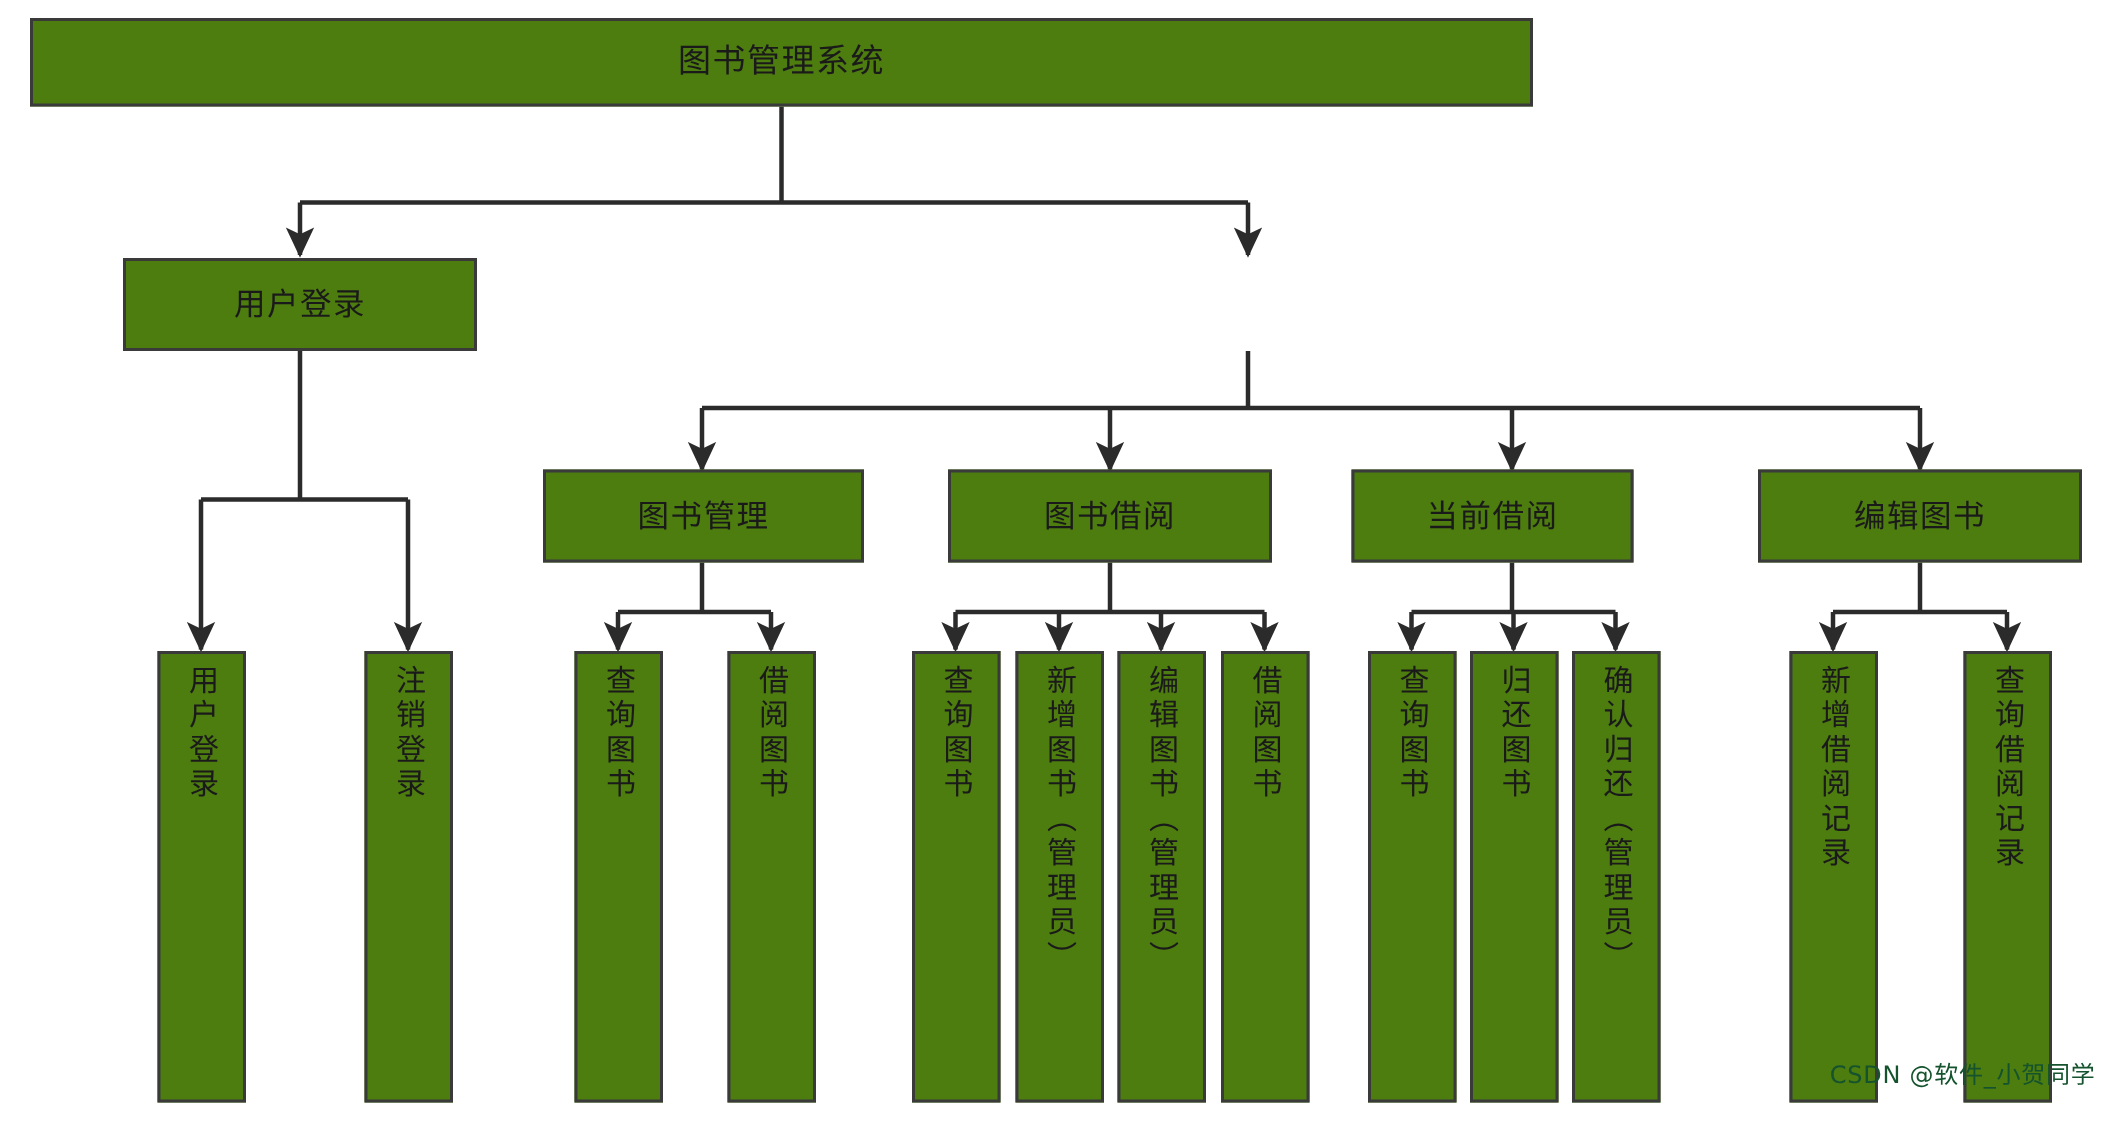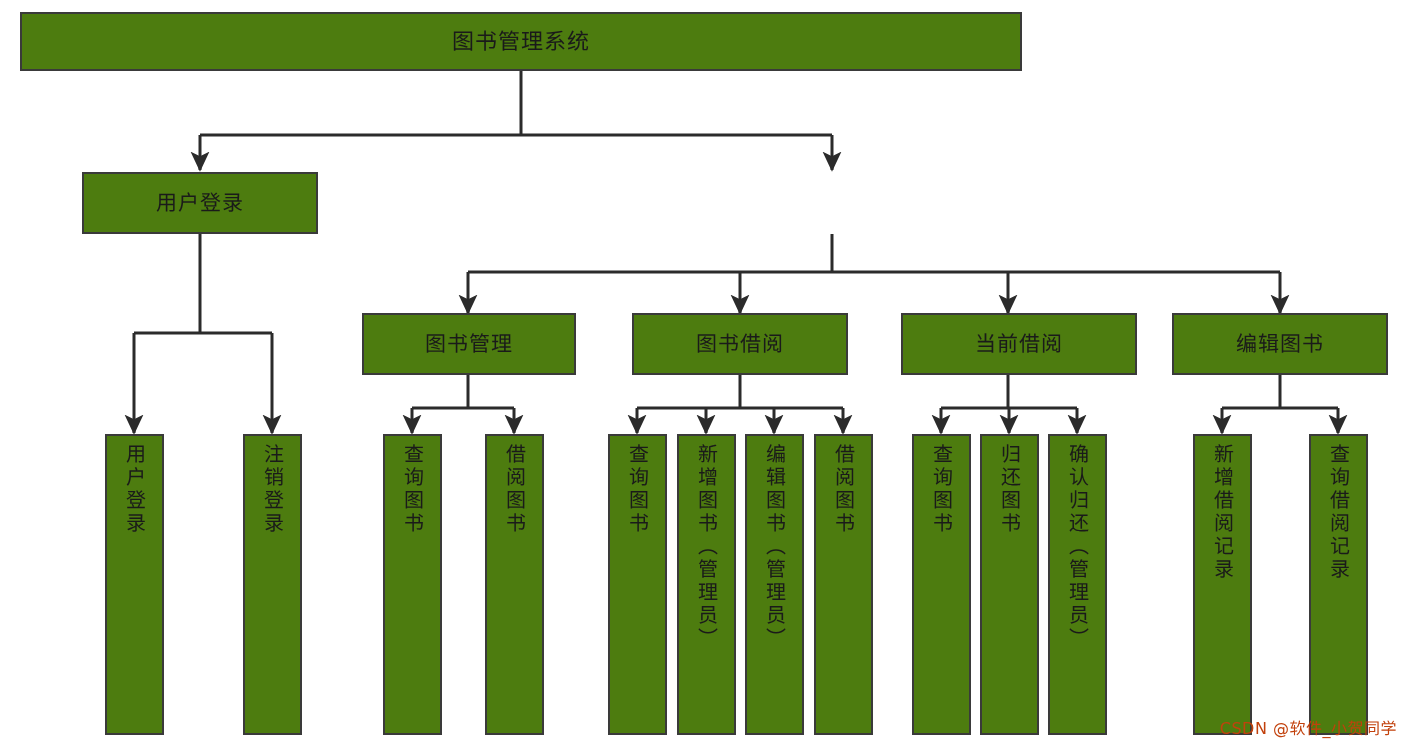--- a/index.html
+++ b/index.html
@@ -62,23 +62,23 @@
     writing-mode: vertical-rl;
     text-orientation: upright;
     font-size: 20px;
     letter-spacing: 3px;
     line-height: 1;
     white-space: nowrap;
   }
   .watermark {
     position: absolute;
     right: 8px;
-    bottom: 8px;
+    bottom: 20px;
     font-size: 16px;
-    color: #c2410c;
+    color: #14532d;
     letter-spacing: 0.5px;
     z-index: 5;
     white-space: nowrap;
     font-family: "DejaVu Sans", "Liberation Sans", sans-serif;
     text-align: right;
   }
 </style>
 </head>
 <body>
 
@@ -144,21 +144,21 @@
 
 
   <div class="node horiz" style="left:362px; top:313px; width:214px; height:62px;">
     <span class="node-label">图书管理</span>
   </div>
 
   <div class="node horiz" style="left:632px; top:313px; width:216px; height:62px;">
     <span class="node-label">图书借阅</span>
   </div>
 
-  <div class="node horiz" style="left:901px; top:313px; width:236px; height:62px;">
+  <div class="node horiz" style="left:901px; top:313px; width:188px; height:62px;">
     <span class="node-label">当前借阅</span>
   </div>
 
   <div class="node horiz" style="left:1172px; top:313px; width:216px; height:62px;">
     <span class="node-label">编辑图书</span>
   </div>
 
   <div class="node vert" style="left:105px; top:434px; width:59px; height:301px;">
     <span class="node-label">用户登录</span>
   </div>

